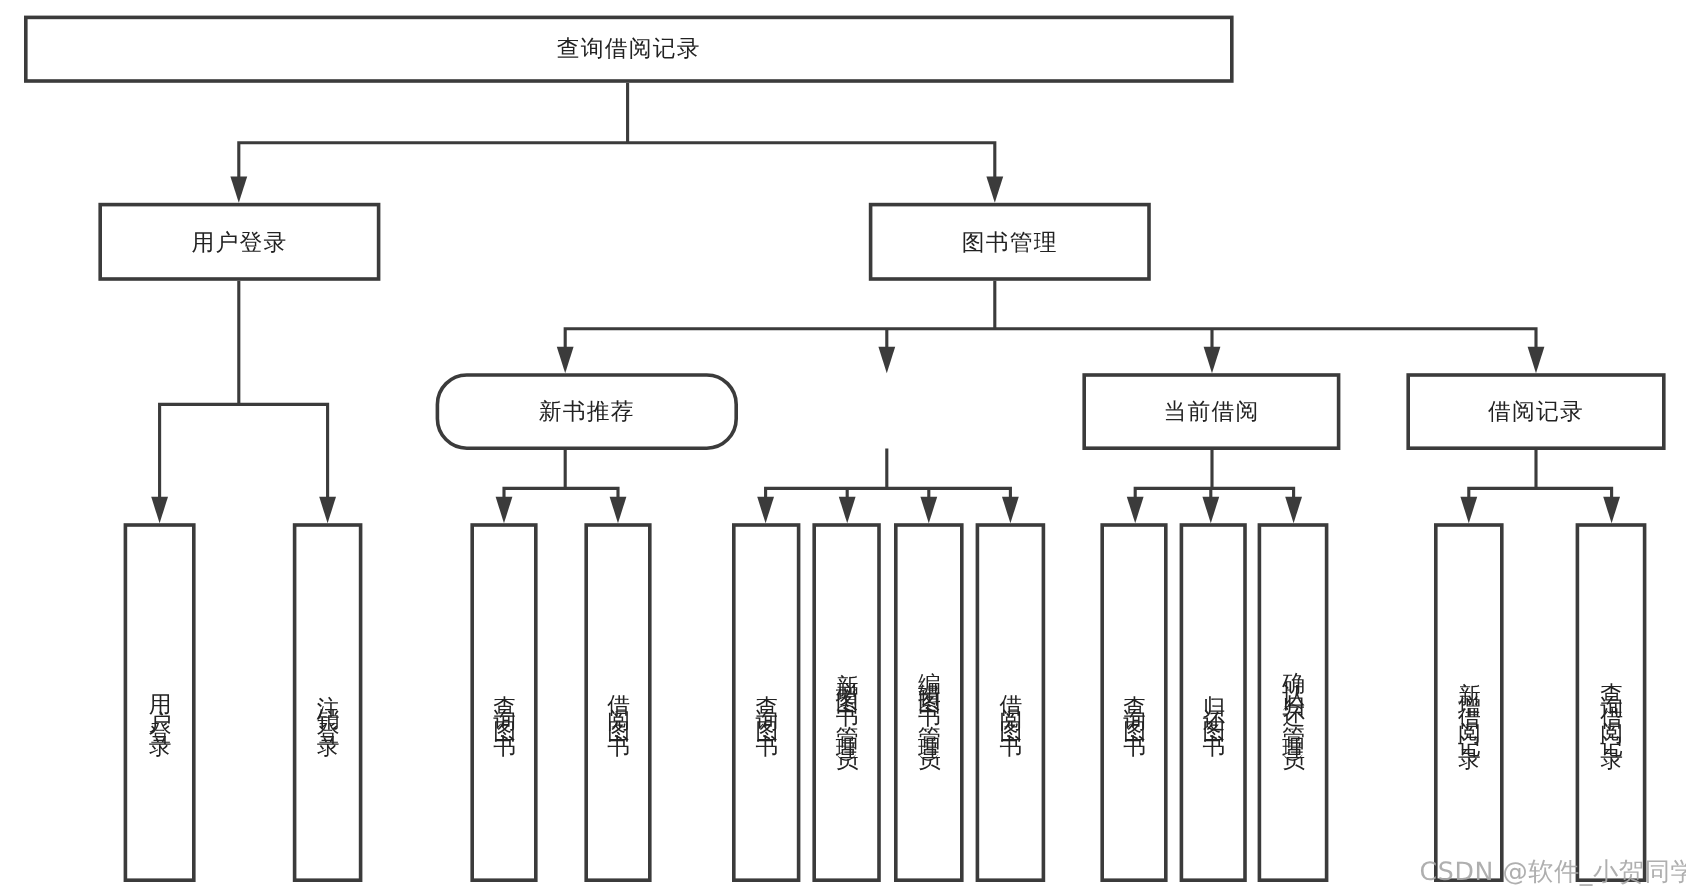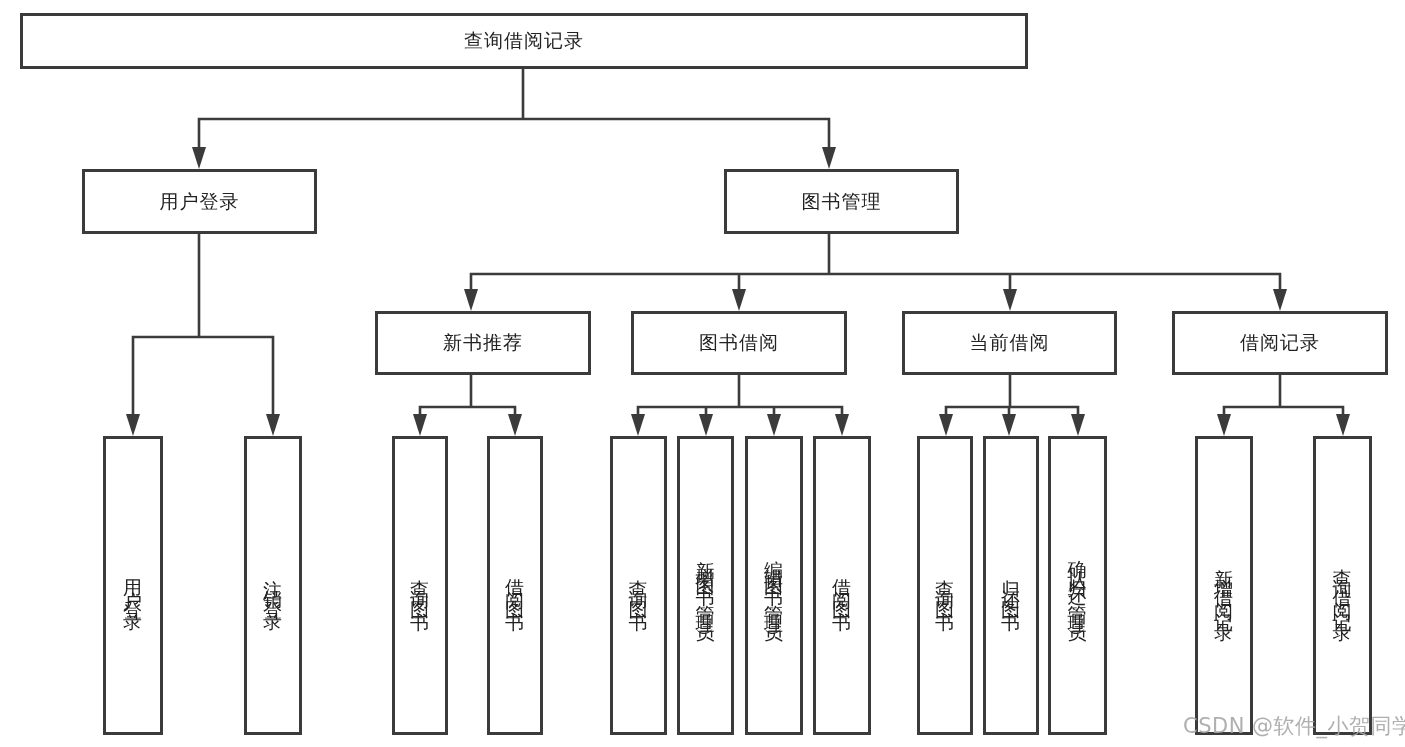--- a/index.html
+++ b/index.html
@@ -50,21 +50,21 @@
   }
 
   
   #node-root { left: 20px; top: 13px; width: 1008px; height: 56px; }
 
   
   #node-user-login   { left: 82px;  top: 169px; width: 235px; height: 65px; }
   #node-book-mgmt    { left: 712px; top: 169px; width: 235px; height: 65px; margin-left: 12px; }
 
   
-  #node-new-book-rec   { left: 375px;  top: 311px; width: 216px; height: 64px; }
+  #node-new-book-rec   { left: 363px;  top: 311px; width: 252px; height: 64px; border-radius: 26px; }
   #node-book-borrow    { left: 631px;  top: 311px; width: 216px; height: 64px; }
   #node-current-borrow { left: 902px;  top: 311px; width: 215px; height: 64px; }
   #node-borrow-records { left: 1172px; top: 311px; width: 216px; height: 64px; }
 
   
   .leaf { top: 436px; height: 299px; }
   #leaf-0  { left: 103px;  width: 60px; }
   #leaf-1  { left: 244px;  width: 58px; }
   #leaf-2  { left: 392px;  width: 56px; }
   #leaf-3  { left: 487px;  width: 56px; }
@@ -147,23 +147,20 @@
   <div class="box" id="node-user-login">
     <span class="h-label">用户登录</span>
   </div>
   <div class="box" id="node-book-mgmt">
     <span class="h-label">图书管理</span>
   </div>
 
   <div class="box" id="node-new-book-rec">
     <span class="h-label">新书推荐</span>
   </div>
-  <div class="box" id="node-book-borrow">
-    <span class="h-label">图书借阅</span>
-  </div>
   <div class="box" id="node-current-borrow">
     <span class="h-label">当前借阅</span>
   </div>
   <div class="box" id="node-borrow-records">
     <span class="h-label">借阅记录</span>
   </div>
 
   <div class="box leaf" id="leaf-0">
     <span class="v-label">用户登录</span>
   </div>

